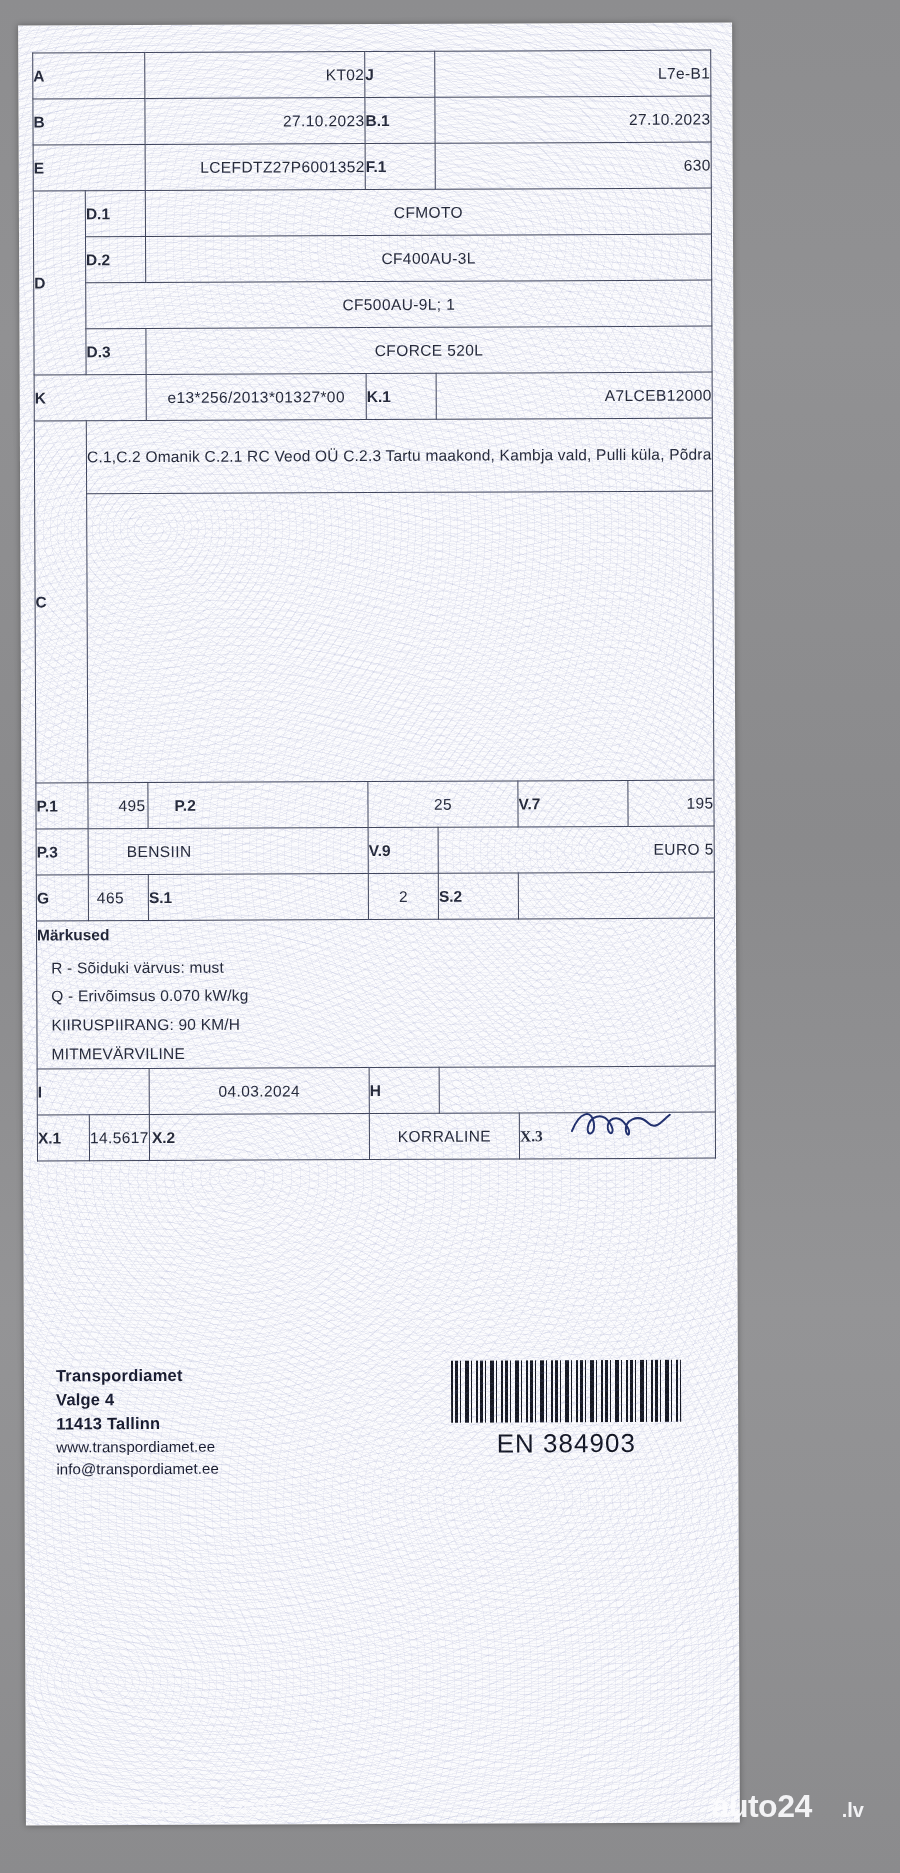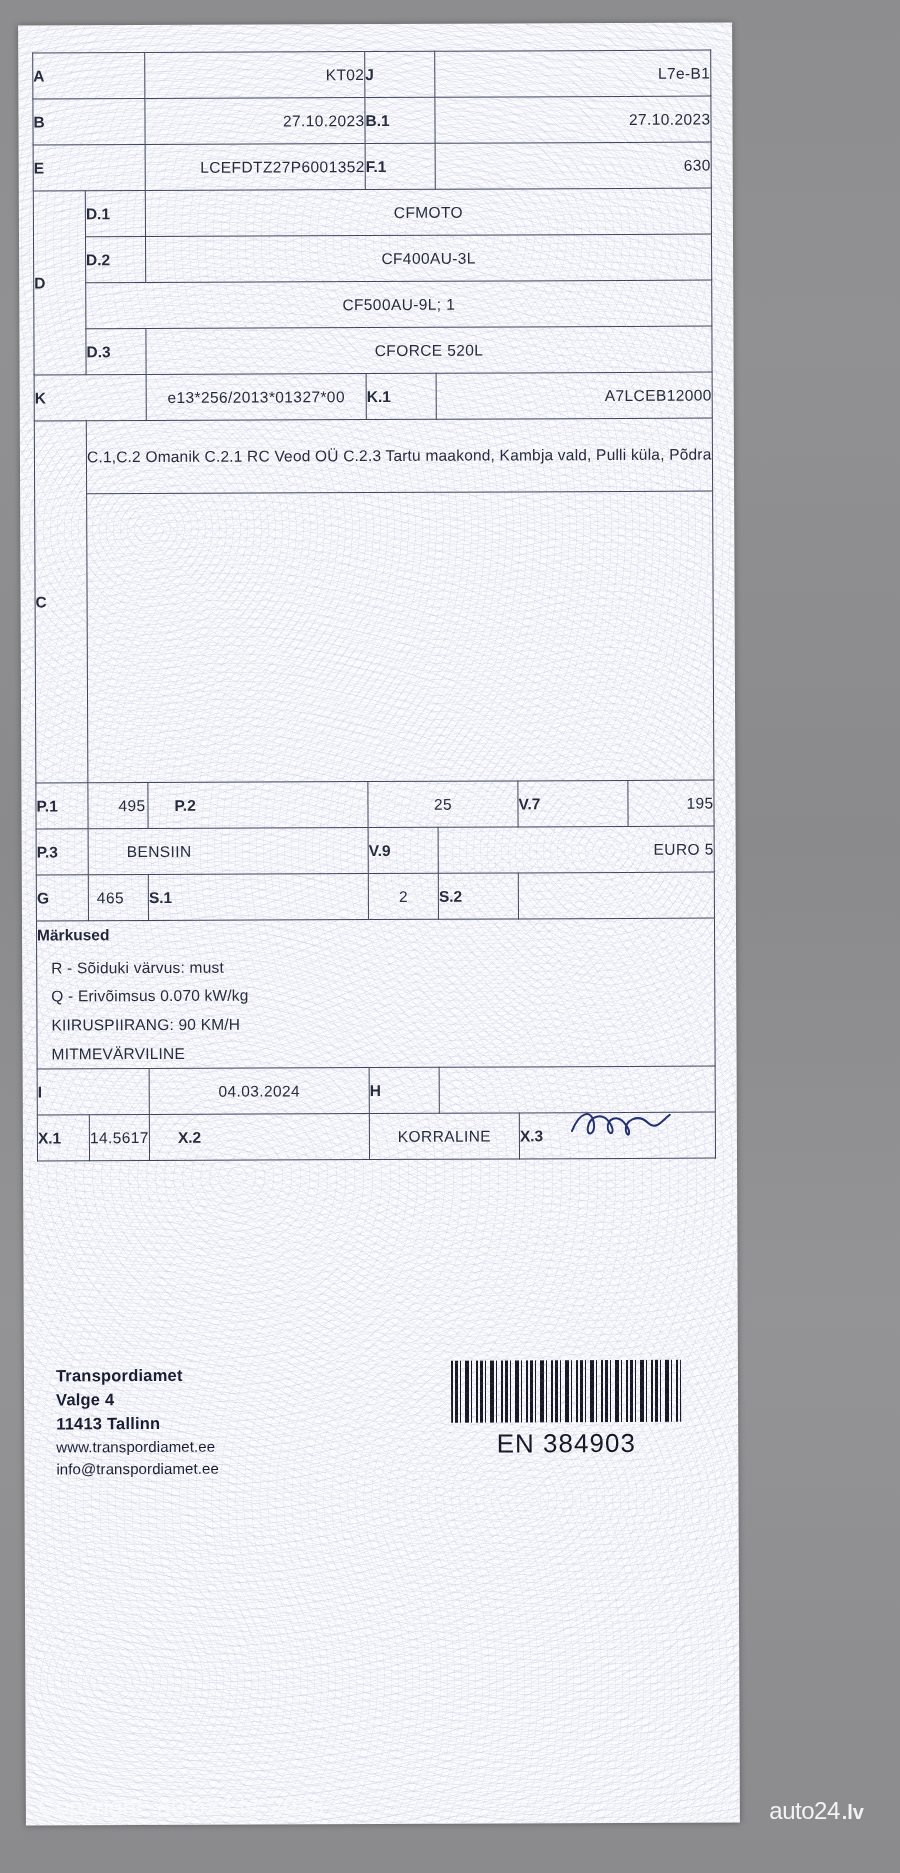--- a/index.html
+++ b/index.html
@@ -123,20 +123,21 @@
     margin-bottom: 4px;
     color: #1d2130;
   }
   .notes-line {
     display: block;
     padding-left: 14px;
     letter-spacing: 0.2px;
   }
   .sig {
     position: relative;
+    font-family: Liberation Serif, serif;
   }
   .sig svg {
     position: absolute;
     left: 46px;
     top: -12px;
   }
 
   
   .footer {
     position: absolute;
@@ -192,45 +193,46 @@
     letter-spacing: 1px;
     color: #111420;
     margin-top: 6px;
   }
 
   
   .copyright {
     position: absolute;
     left: 38px;
     bottom: 52px;
-    font-size: 24px;
+    font-size: 20px;
     color: rgba(250,250,252,0.80);
     letter-spacing: 0.3px;
     z-index: 9;
   }
   .brand {
     position: absolute;
     right: 36px;
     bottom: 48px;
     z-index: 9;
     display: flex;
     align-items: baseline;
     gap: 2px;
   }
   .brand .b1 {
-    font-size: 24px;
-    font-weight: normal;
+    font-size: 32px;
+    font-weight: bold;
     color: rgba(252,252,254,0.92);
     letter-spacing: -0.5px;
     margin-top: 40px;
   }
   .brand .b2 {
     font-size: 20px;
     font-weight: bold;
     color: rgba(252,252,254,0.92);
+    margin-left: 28px;
   }
 </style>
 </head>
 <body>
 
 <div class="backdrop"></div>
 
 <div class="sheet">
   <div class="sheet-inner">
 
@@ -337,21 +339,21 @@
       <tr>
         <td class="code" colspan="2">I</td>
         <td class="val-c">04.03.2024</td>
         <td class="code">H</td>
         <td class="val-r" colspan="3"></td>
       </tr>
 
       <tr>
         <td class="code">X.1</td>
         <td class="val-c">14.5617</td>
-        <td class="code" style="padding-left:28px">X.2</td>
+        <td class="code" style="padding-left:2px">X.2</td>
         <td class="val-c" colspan="2">KORRALINE</td>
         <td class="code sig" colspan="2">
           <span>X.3</span>
           <svg width="110" height="44" viewBox="0 0 110 44">
             <path d="M6 30 C14 10, 26 8, 28 22 C30 34, 20 36, 22 26 C24 16, 36 10, 44 22 C50 32, 44 36, 42 28 C40 18, 52 12, 60 24 C66 32, 62 38, 60 30 C58 20, 72 12, 82 22 C90 30, 96 20, 104 14" fill="none" stroke="#1e2d6b" stroke-width="2" stroke-linecap="round"></path>
           </svg>
         </td>
       </tr>
     </tbody>
       </table>

